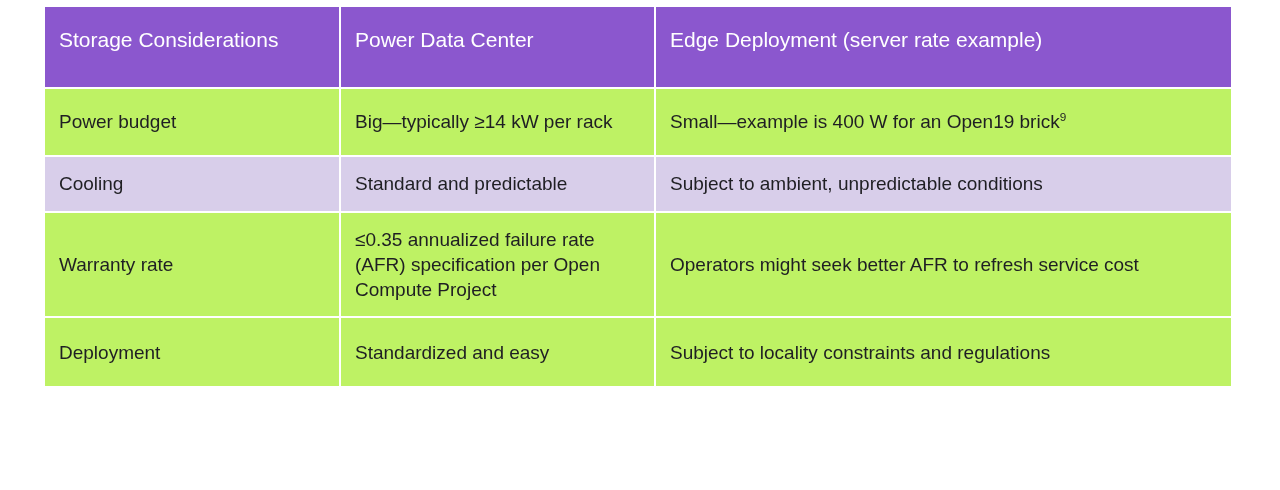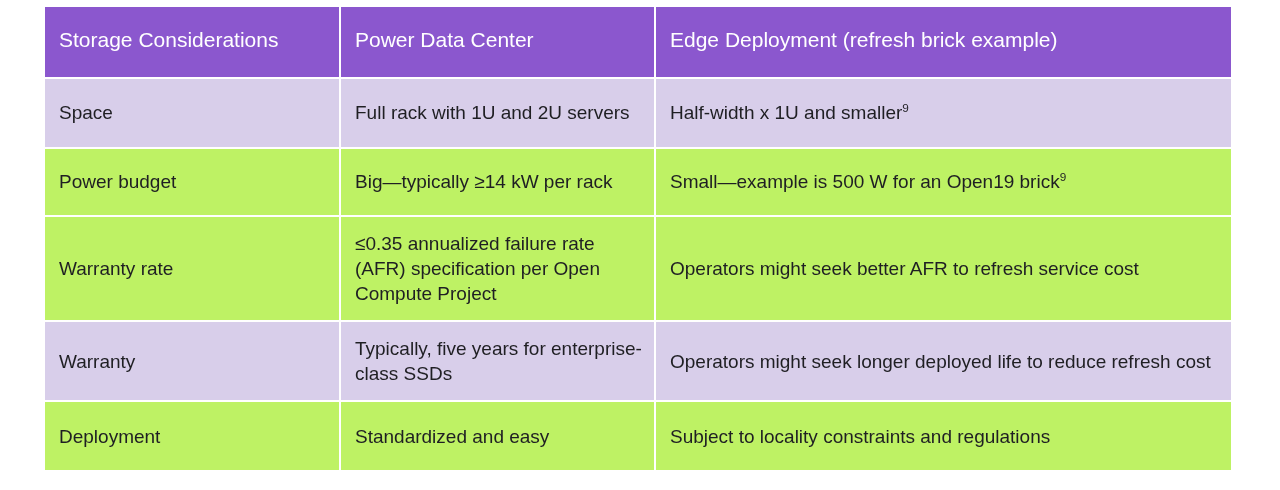--- a/index.html
+++ b/index.html
@@ -37,21 +37,21 @@
   }
 
   #comparison-table thead th {
     background: #8B57CE;
     color: #ffffff;
     font-weight: 400;
     font-size: 21px;
     line-height: 1.25;
     height: 34px;
     padding-top: 16px;
-    padding-bottom: 20px;
+    padding-bottom: 30px;
   }
 
   #comparison-table tbody td {
     color: #1f1f23;
     font-weight: 400;
     font-size: 19px;
     line-height: 1.32;
   }
 
   #comparison-table tbody tr.row-shade-dark td  { background: #D8CEEA; }
@@ -77,49 +77,44 @@
   <colgroup>
     <col class="col-consideration">
     <col class="col-core">
     <col class="col-edge">
   </colgroup>
 
   <thead>
     <tr>
       <th>Storage Considerations</th>
       <th>Power Data Center</th>
-      <th>Edge Deployment (refresh brick example)</th>
+      <th>Edge Deployment (server rate example)</th>
     </tr>
   </thead>
 
   <tbody>
-    <tr class="row-shade-dark row-space">
-      <td>Space</td>
-      <td>Full rack with 1U and 2U servers</td>
-      <td><span>Half-width x 1U and smaller</span><sup>9</sup></td>
-    </tr>
 
     <tr class="row-shade-light row-power">
       <td>Power budget</td>
       <td>Big—typically ≥14 kW per rack</td>
-      <td><span>Small—example is 500 W for an Open19 brick</span><sup>9</sup></td>
+      <td><span>Small—example is 400 W for an Open19 brick</span><sup>9</sup></td>
     </tr>
 
+    <tr class="row-shade-dark row-cooling">
+      <td>Cooling</td>
+      <td>Standard and predictable</td>
+      <td>Subject to ambient, unpredictable conditions</td>
+    </tr>
 
     <tr class="row-shade-light row-failure">
       <td>Warranty rate</td>
       <td>≤0.35 annualized failure rate (AFR) specification per Open Compute Project</td>
       <td>Operators might seek better AFR to refresh service cost</td>
     </tr>
 
-    <tr class="row-shade-dark row-warranty">
-      <td>Warranty</td>
-      <td>Typically, five years for enterprise-class SSDs</td>
-      <td>Operators might seek longer deployed life to reduce refresh cost</td>
-    </tr>
 
     <tr class="row-shade-light row-deploy">
       <td>Deployment</td>
       <td>Standardized and easy</td>
       <td>Subject to locality constraints and regulations</td>
     </tr>
   </tbody>
 </table>
 
 </body></html>

